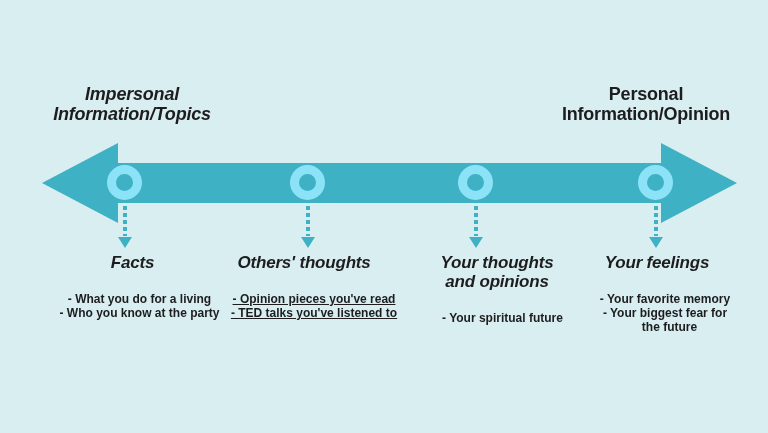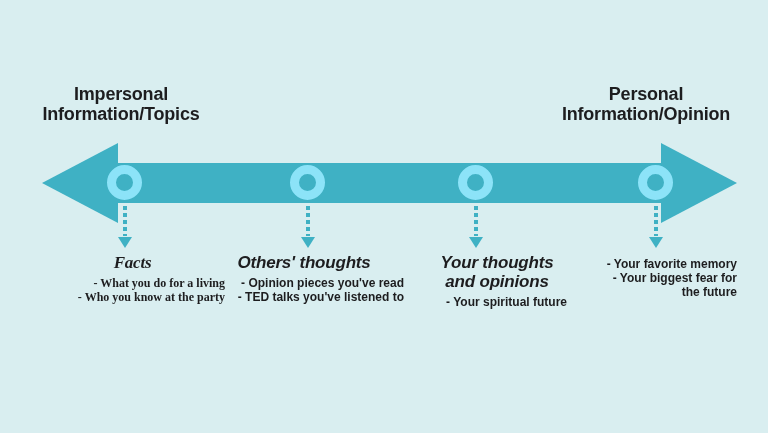--- a/index.html
+++ b/index.html
@@ -27,21 +27,21 @@
     position: absolute;
     width: 220px;
     top: 84px;
     font-size: 18px;
     line-height: 20px;
     font-weight: bold;
     text-align: center;
     white-space: pre-line;
     letter-spacing: -0.2px;
   }
-  .endpoint.left  { left: 11px; }
+  .endpoint.left  { left: 22px; font-style: italic; }
   .endpoint.right { left: 536px; }
 
   
   .arrow-body {
     position: absolute;
     left: 117px;
     top: 163px;
     width: 546px;
     height: 40px;
     background: var(--arrow);
@@ -102,35 +102,35 @@
   }
   .cat-title {
     font-size: 17px;
     line-height: 19px;
     font-weight: bold;
     font-style: italic;
     letter-spacing: -0.2px;
   }
   .cat-items {
     list-style: none;
-    margin-top: 4px;
-    text-align: right;
+    margin-top: 20px;
+    text-align: center;
     font-size: 12px;
     line-height: 14px;
     font-weight: bold;
   }
   .cat-items li {
     white-space: pre;
     padding-left: 9px;
     text-indent: -9px;
   }
-  .cat-facts    { left: 40px;  width: 185px; font-family: Liberation Serif, serif; }
+  .cat-facts    { left: 40px;  width: 185px; }
   .cat-facts    .cat-items { margin-left: 14px; }
   .cat-others   { left: 204px; width: 200px; }
-  .cat-others   .cat-items { margin-left: 20px; }
+  .cat-others   .cat-items { margin-left: 20px; text-decoration: underline; }
   .cat-thoughts { left: 427px; width: 140px; }
   .cat-thoughts .cat-items { margin-left: 11px; }
   .cat-feelings { left: 577px; width: 160px; }
   .cat-feelings .cat-items { margin-left: 16px; }
 </style>
 </head>
 <body>
 
 <div class="canvas">
 
@@ -174,20 +174,21 @@
   </div>
 
   <div class="category cat-thoughts">
     <div class="cat-title">Your thoughts and opinions</div>
     <ul class="cat-items">
       <li>- Your spiritual future</li>
     </ul>
   </div>
 
   <div class="category cat-feelings">
+    <div class="cat-title">Your feelings</div>
     <ul class="cat-items">
       <li>- Your favorite memory</li>
       <li>- Your biggest fear for
 the future</li>
     </ul>
   </div>
 
 </div>
 
 </body></html>

